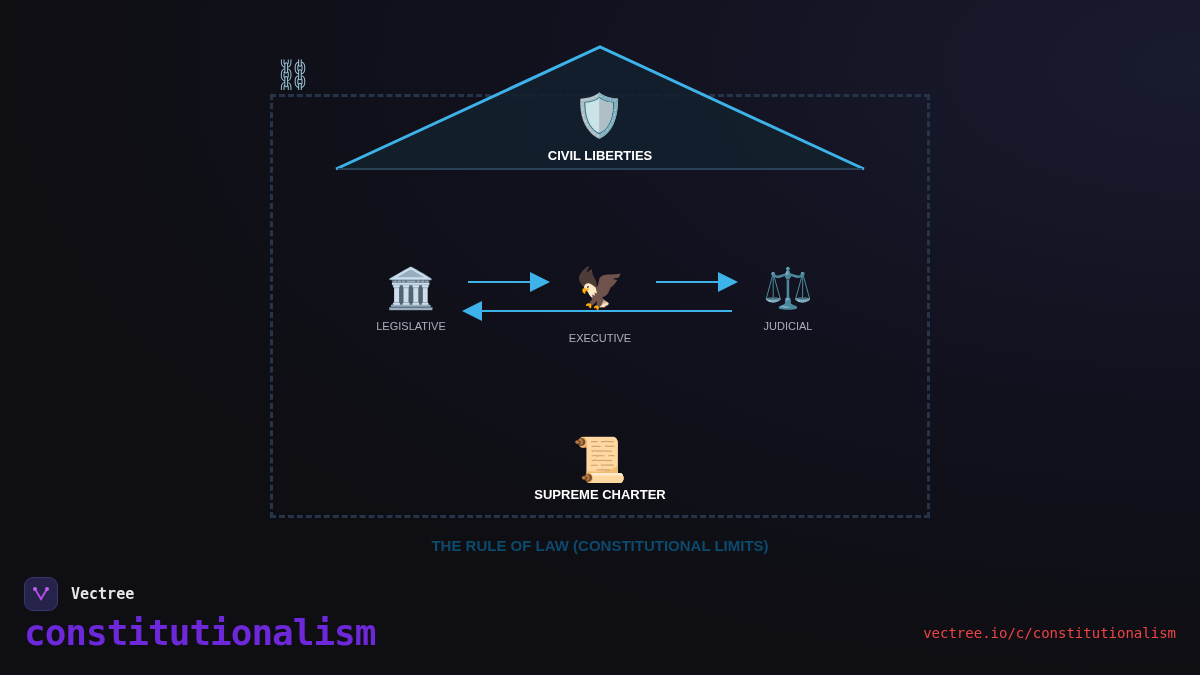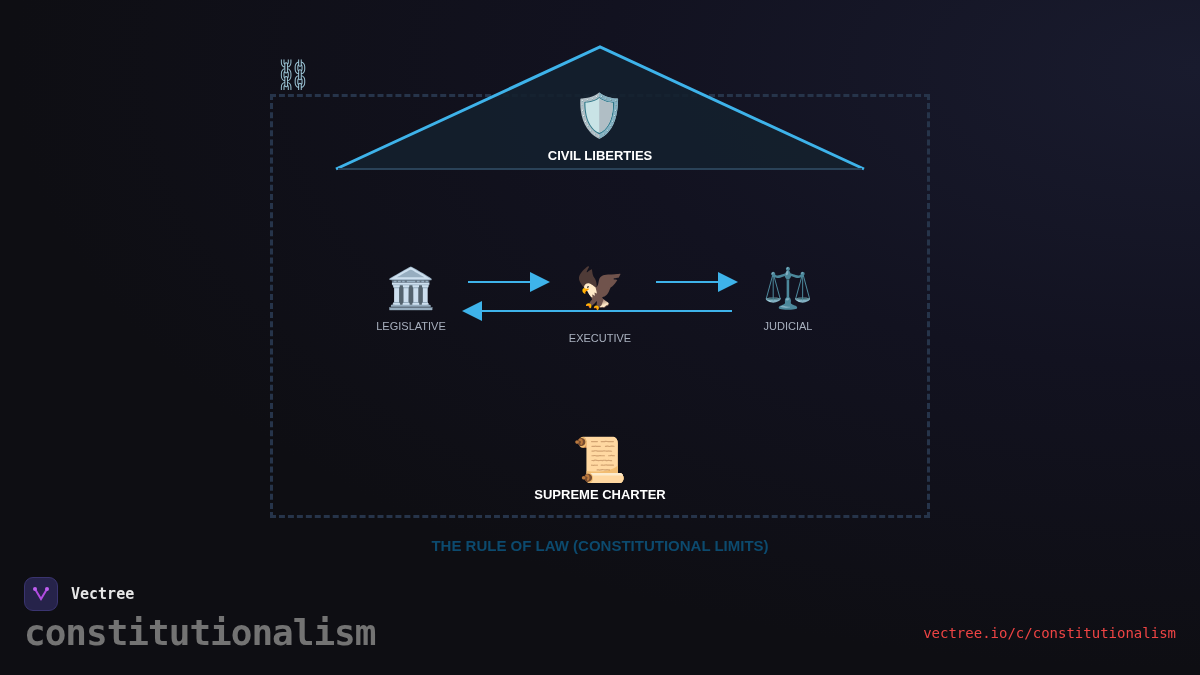--- a/index.html
+++ b/index.html
@@ -16,21 +16,21 @@
   .label.bold { font-weight:bold; color:#ffffff; font-size:13px; }
   .label.small { color:#a9b1bf; font-size:11px; }
   .caption { position:absolute; left:600px; top:537px; transform:translateX(-50%);
     color:#0c4a6e; font-weight:bold; font-size:15px; white-space:nowrap; }
   .chain { position:absolute; left:274px; top:60px; font-size:30px; color:#9cc5d6; line-height:1; }
   .brand { position:absolute; left:24px; top:577px; display:flex; align-items:center; gap:13px; }
   .logo { width:34px; height:34px; border-radius:9px; background:#26234a; border:1px solid #3a3470;
     box-sizing:border-box; display:flex; align-items:center; justify-content:center; }
   .brand-name { font-family:"DejaVu Sans Mono", monospace; font-weight:bold; color:#e6e6e6; font-size:15px; }
   .title { position:absolute; left:24px; top:612px; font-family:"DejaVu Sans Mono", monospace;
-    font-weight:bold; color:#737373; font-size:36px; letter-spacing:-1px; }
+    font-weight:bold; color:#6d28d9; font-size:36px; letter-spacing:-1px; }
   .url { position:absolute; right:24px; top:625px; font-family:"DejaVu Sans Mono", monospace;
     color:#ef4444; font-size:14px; }
 </style>
 </head>
 <body>
 
 <div class="frame"></div>
 
 <svg class="diagram" width="1200" height="675">
   <defs>

